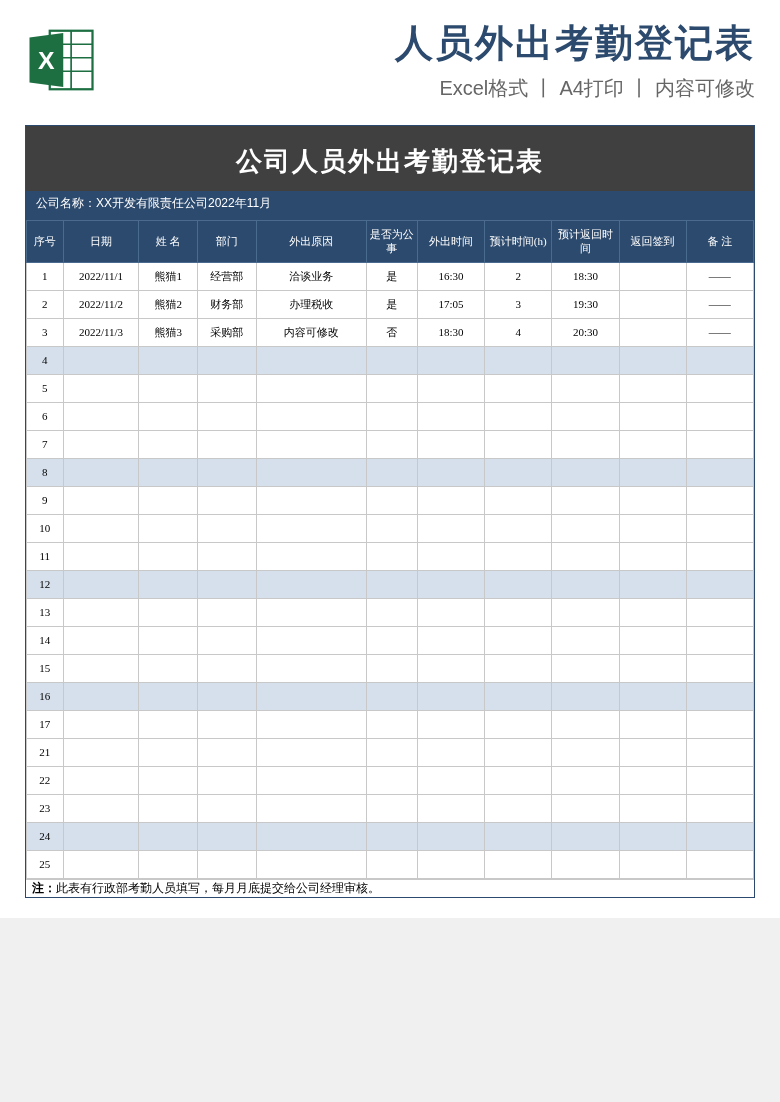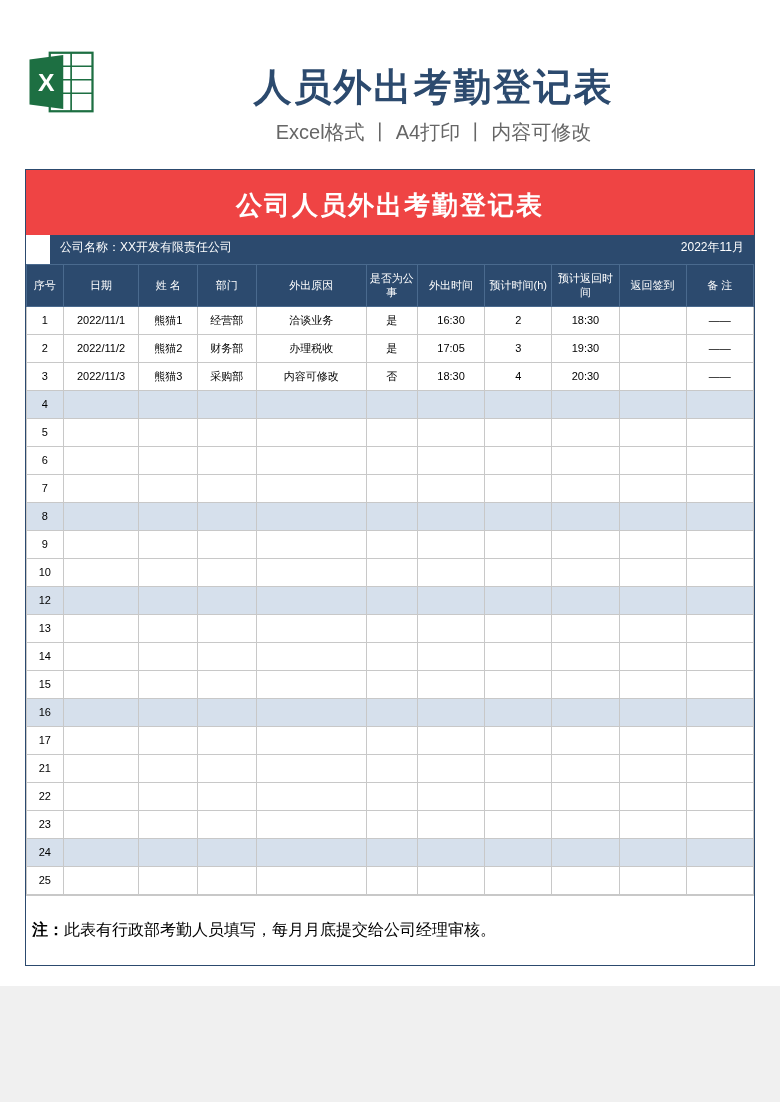--- a/index.html
+++ b/index.html
@@ -21,59 +21,58 @@
     height: 72px;
     margin-right: 15px;
     flex-shrink: 0;
   }
   .header-text { flex: 1; }
   .main-title {
     font-size: 38px;
     font-weight: bold;
     color: #2c4a6e;
     letter-spacing: 2px;
-    text-align: center;
-    margin-top: 44px;
+    text-align: right;
   }
   .sub-title {
     font-size: 20px;
     color: #666;
     margin-top: 6px;
-    text-align: center;
+    text-align: right;
   }
   .sheet-wrap {
     background: #fff;
     padding: 15px 25px 20px 25px;
   }
   .sheet {
     border: 1px solid #2c4a6e;
     background: #fff;
   }
   .sheet-title {
-    background: #ef4444;
+    background: #404040;
     color: #fff;
     font-size: 26px;
     font-weight: bold;
     text-align: center;
     padding: 18px 0 12px 0;
     letter-spacing: 2px;
   }
   .company-row {
     background: #2c4a6e;
     color: #fff;
     font-size: 12px;
     display: flex;
-    justify-content: space-between;
+    justify-content: flex-start;
     padding: 4px 10px 8px 10px;
-    margin-left: 24px;
   }
   table {
     width: 100%;
     border-collapse: collapse;
     table-layout: fixed;
+    font-family: Liberation Serif, serif;
   }
   th {
     background: #2c4a6e;
     color: #fff;
     font-size: 11px;
     font-weight: normal;
     padding: 6px 2px;
     border: 1px solid #4a6a8e;
     text-align: center;
     line-height: 1.3;
@@ -91,22 +90,22 @@
   .col-name { width: 48px; }
   .col-dept { width: 48px; }
   .col-reason { width: 90px; }
   .col-biz { width: 42px; }
   .col-out { width: 55px; }
   .col-est { width: 55px; }
   .col-ret { width: 55px; }
   .col-sign { width: 55px; }
   .col-note { width: 55px; }
   .footer-note {
-    font-size: 16px;
-    padding: 24px 6px;
+    font-size: 12px;
+    padding: 0 6px;
     background: #fff;
     border-top: 1px solid #c8c8c8;
   }
 </style>
 </head>
 <body>
 
 <div class="header">
   <svg class="excel-icon" viewBox="0 0 64 64">
     <rect x="22" y="6" width="38" height="52" fill="#fff" stroke="#1d6f42" stroke-width="2"></rect>
@@ -283,20 +282,33 @@
             <td></td>
             <td></td>
             <td></td>
             <td></td>
             <td></td>
             <td></td>
             <td></td>
             <td></td>
             <td></td>
           </tr>
+          <tr>
+            <td>11</td>
+            <td></td>
+            <td></td>
+            <td></td>
+            <td></td>
+            <td></td>
+            <td></td>
+            <td></td>
+            <td></td>
+            <td></td>
+            <td></td>
+          </tr>
           <tr class="shaded">
             <td>12</td>
             <td></td>
             <td></td>
             <td></td>
             <td></td>
             <td></td>
             <td></td>
             <td></td>
             <td></td>

